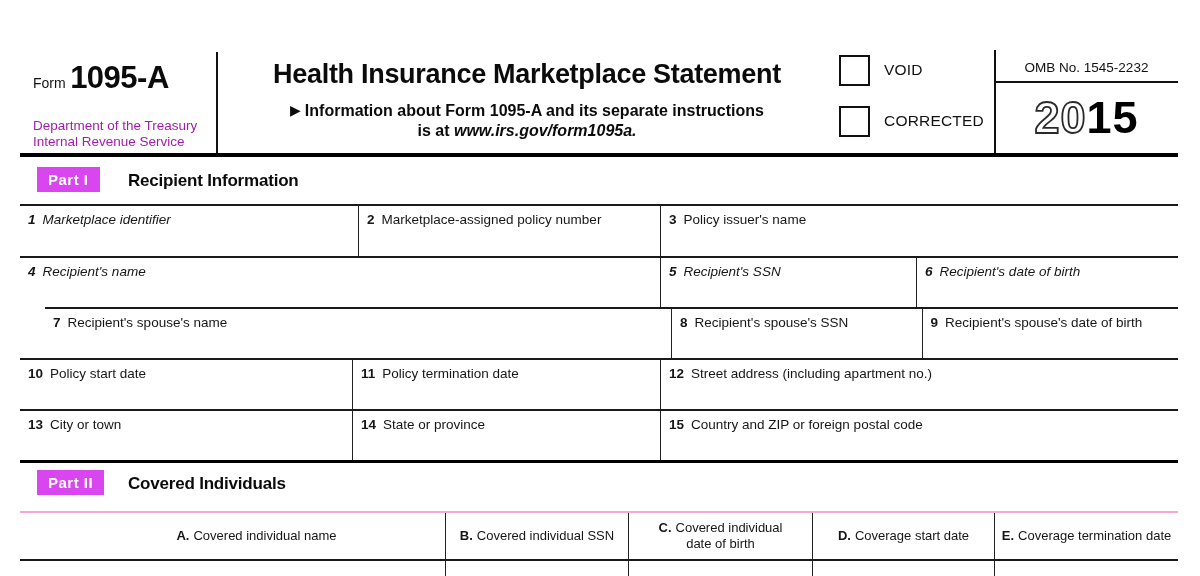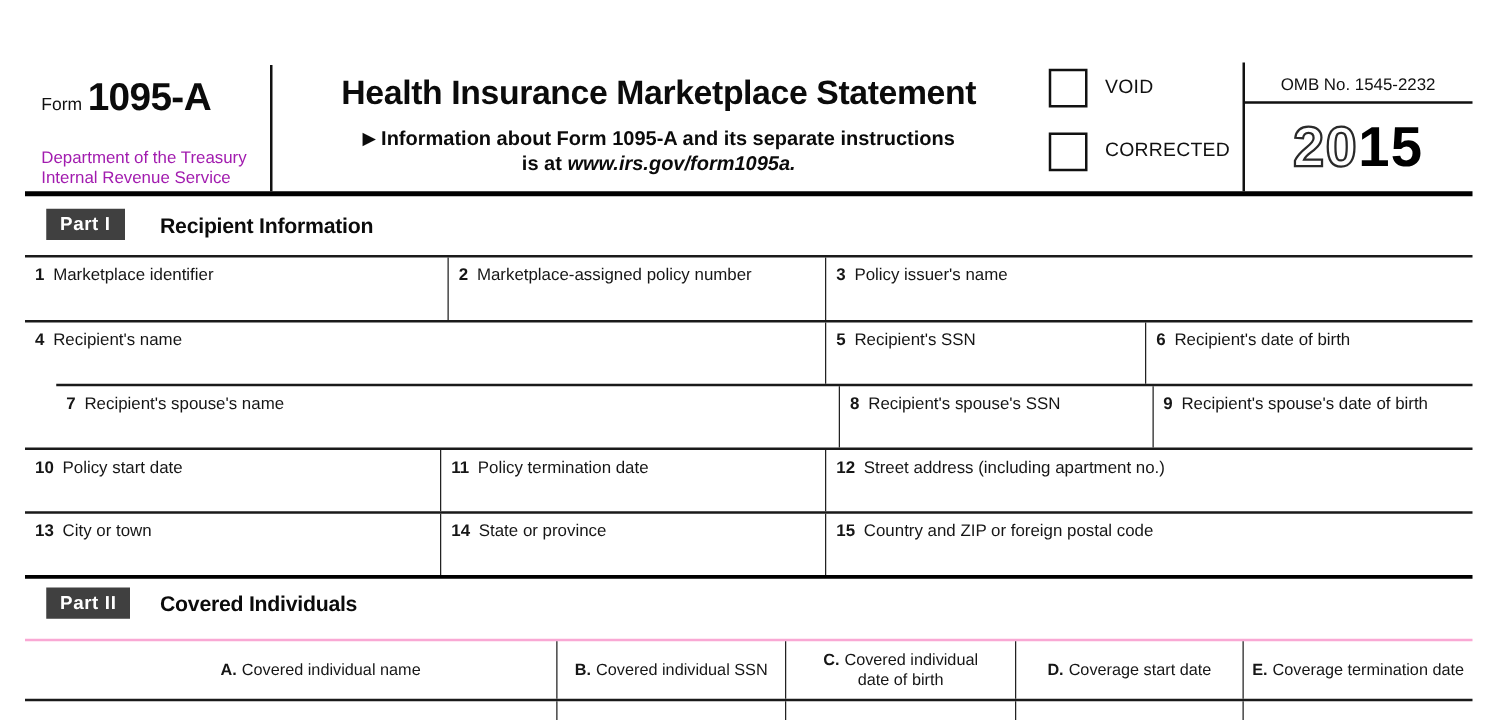--- a/index.html
+++ b/index.html
@@ -27,21 +27,21 @@
   .checkbox{width:27px;height:27px;border:2px solid #111;background:#fff;}
   .cb-label{font-size:15.5px;color:#111;letter-spacing:0.2px;}
 
   .omb{font-size:13.5px;color:#111;}
   .year{font-size:45px;font-weight:bold;letter-spacing:1px;white-space:nowrap;}
   .year .outline{color:#ffffff;-webkit-text-stroke:1.8px #2a2a2a;text-stroke:1.8px #2a2a2a;}
   .year .solid{color:#000;}
 
   
   .part-badge{
-    background:#404040;color:#fff;font-size:15px;font-weight:bold;
+    background:#d946ef;color:#fff;font-size:15px;font-weight:bold;
     line-height:25px;padding:0 11px;display:inline-block;letter-spacing:0.5px;
   }
   .part-title{font-size:17px;font-weight:bold;color:#0b0b0b;letter-spacing:-0.2px;}
 
   
   .t1{left:20px;top:204px;width:1158px;border-top:2px solid #1a1a1a;}
   .t1-row{display:flex;border-top:2px solid #1a1a1a;}
   .t1-row:first-child{border-top:none;}
   .t1 .cell{box-sizing:border-box;padding:6px 0 0 8px;font-size:13.5px;color:#161616;}
   .t1 .cell + .cell{border-left:1px solid #222;}
@@ -99,32 +99,32 @@
   </div>
 
   <div class="abs thickline" style="left:20px;top:153px;width:1158px;"></div>
 
   <div class="abs part-badge" style="left:37px;top:167px;">Part I</div>
   <div class="abs part-title" style="left:128px;top:171px;">Recipient Information</div>
 
   <div class="abs t1">
 
     <div class="t1-row" style="height:50px;">
-      <div class="cell" style="width:338px;">
+      <div class="cell" style="width:338px;font-style:italic;">
         <span class="fnum">1</span><span>Marketplace identifier</span>
       </div>
       <div class="cell" style="width:302px;">
         <span class="fnum">2</span><span>Marketplace-assigned policy number</span>
       </div>
       <div class="cell" style="width:518px;">
         <span class="fnum">3</span><span>Policy issuer's name</span>
       </div>
     </div>
 
-    <div class="t1-row" style="height:49px;">
+    <div class="t1-row" style="height:49px;font-style:italic;">
       <div class="cell" style="width:640px;">
         <span class="fnum">4</span><span>Recipient's name</span>
       </div>
       <div class="cell" style="width:256px;">
         <span class="fnum">5</span><span>Recipient's SSN</span>
       </div>
       <div class="cell" style="width:262px;">
         <span class="fnum">6</span><span>Recipient's date of birth</span>
       </div>
     </div>

